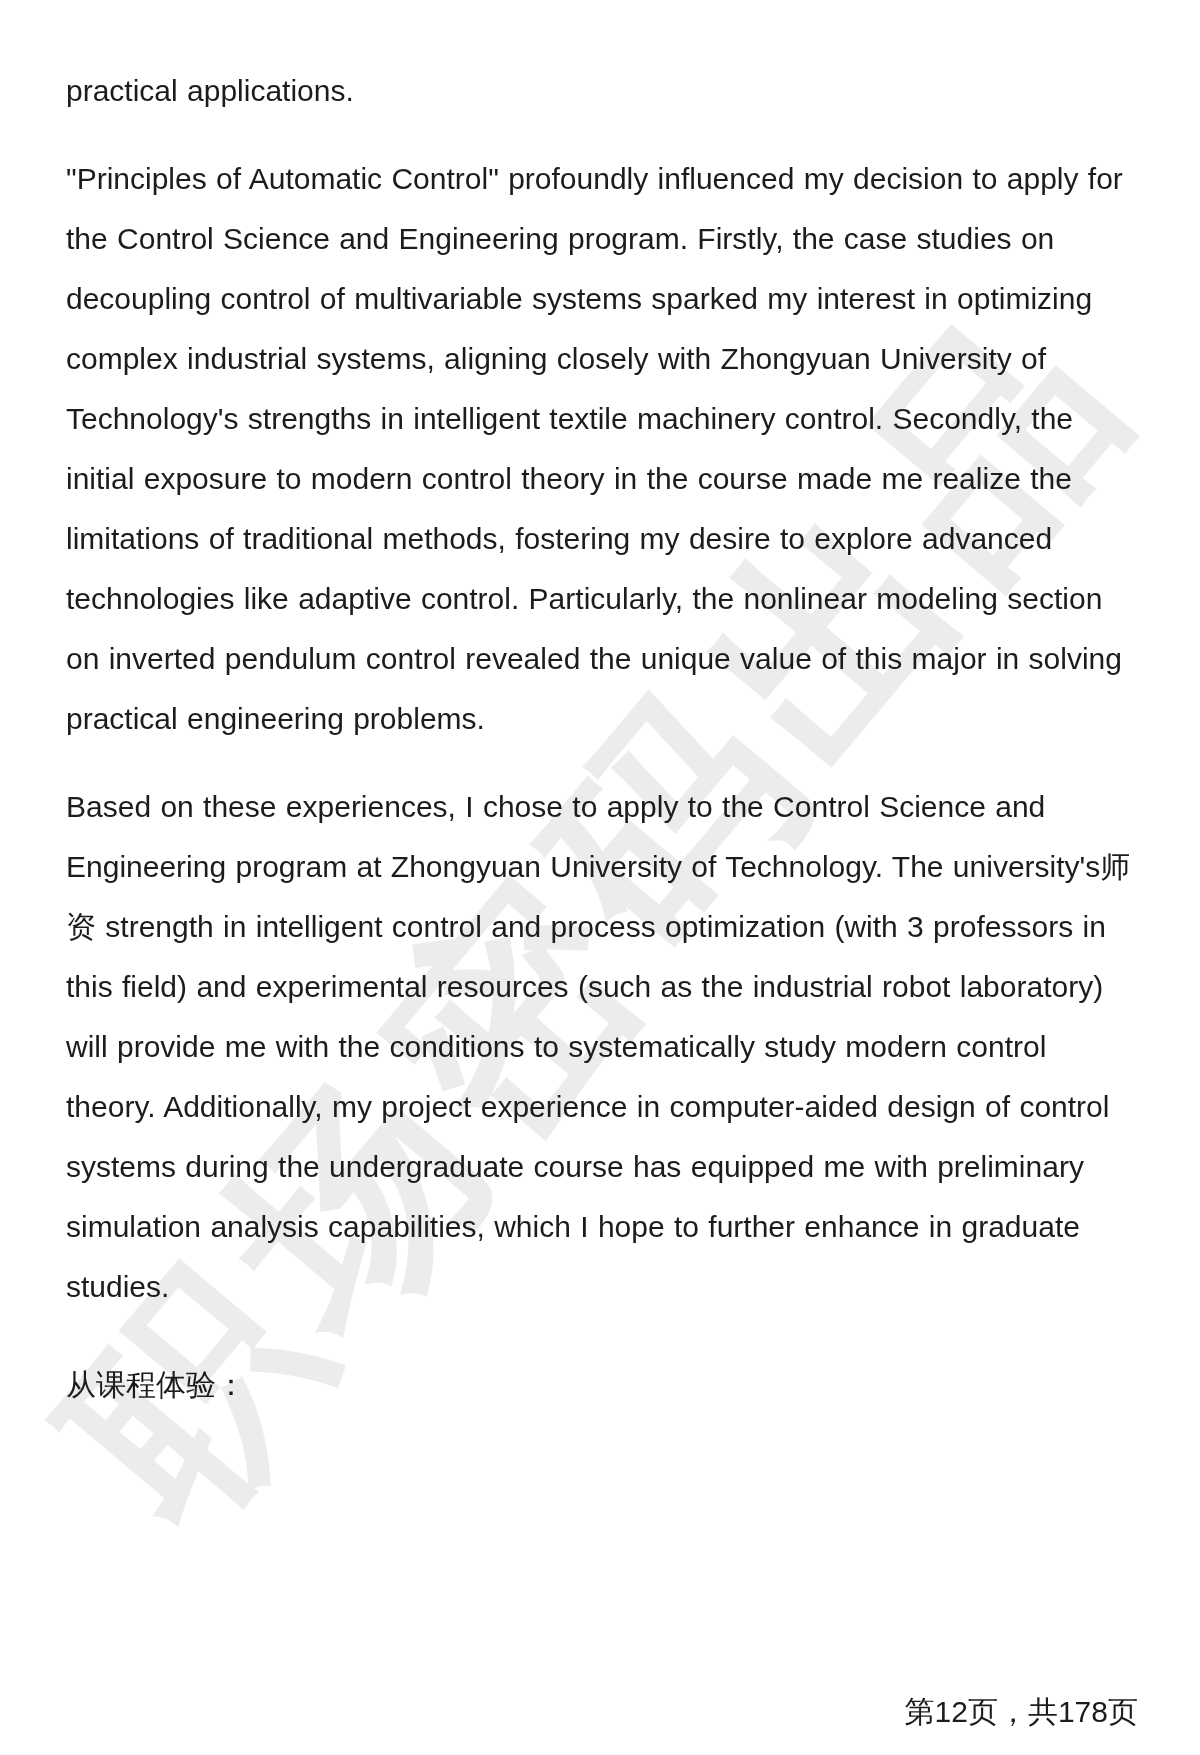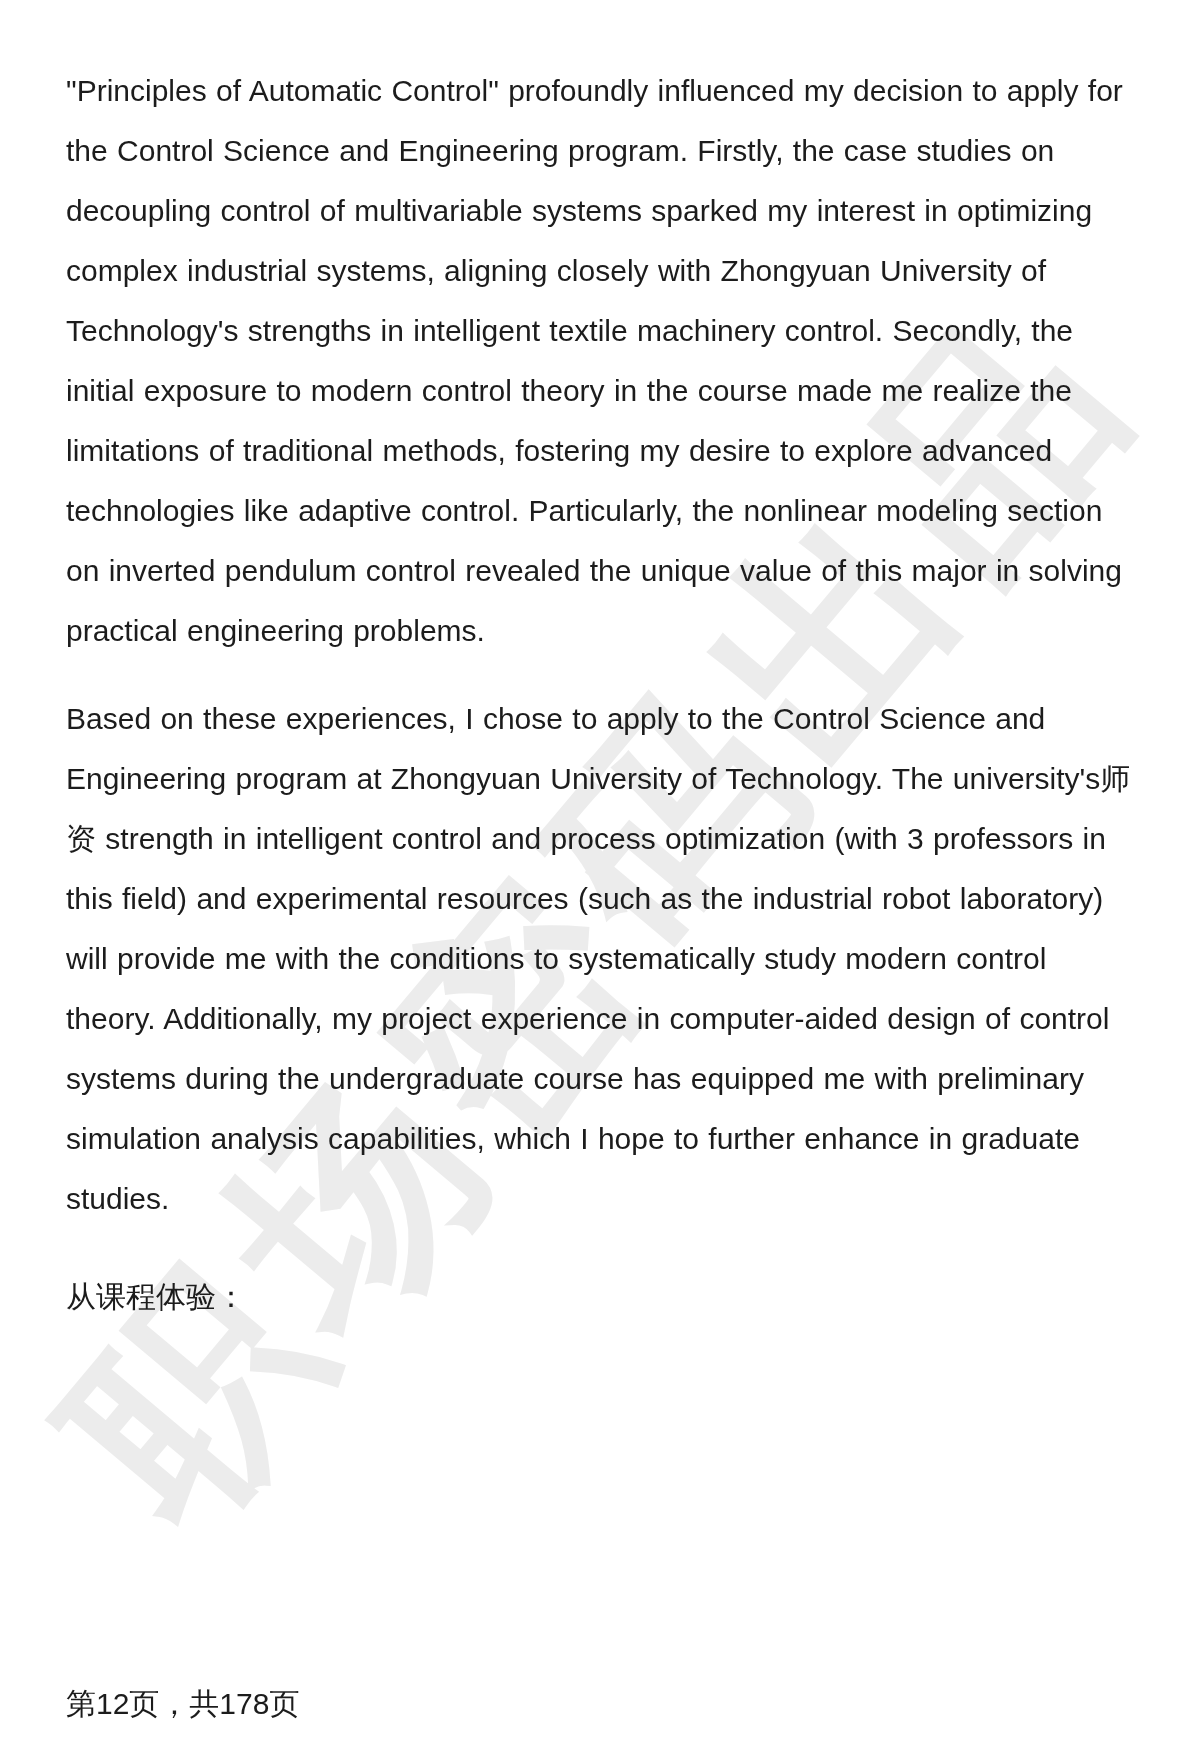--- a/index.html
+++ b/index.html
@@ -48,36 +48,37 @@
   .para-zh {
     font-size: 30px;
     line-height: 60px;
     margin: 0;
     text-align: justify;
   }
   .footer {
     position: absolute;
     left: 66px;
     right: 62px;
-    bottom: 34px;
+    bottom: 26px;
     z-index: 1;
-    text-align: left;
+    text-align: right;
     font-size: 30px;
     line-height: 34px;
   }
 </style>
 </head>
 <body>
 
 <div class="page">
 
   <div class="watermark">职场密码出品</div>
 
   <div class="content">
 
+    <p class="para-en">practical applications.</p>
 
     <p class="para-en">"Principles of Automatic Control" profoundly influenced my decision to apply for the Control Science and Engineering program. Firstly, the case studies on decoupling control of multivariable systems sparked my interest in optimizing complex industrial systems, aligning closely with Zhongyuan University of Technology's strengths in intelligent textile machinery control. Secondly, the initial exposure to modern control theory in the course made me realize the limitations of traditional methods, fostering my desire to explore advanced technologies like adaptive control. Particularly, the nonlinear modeling section on inverted pendulum control revealed the unique value of this major in solving practical engineering problems.</p>
 
     <p class="para-en">Based on these experiences, I chose to apply to the Control Science and Engineering program at Zhongyuan University of Technology. The university's师资 strength in intelligent control and process optimization (with 3 professors in this field) and experimental resources (such as the industrial robot laboratory) will provide me with the conditions to systematically study modern control theory. Additionally, my project experience in computer-aided design of control systems during the undergraduate course has equipped me with preliminary simulation analysis capabilities, which I hope to further enhance in graduate studies.</p>
 
     <div class="tips">
       <p class="para-zh">从课程体验：</p>
     </div>
 
   </div>

